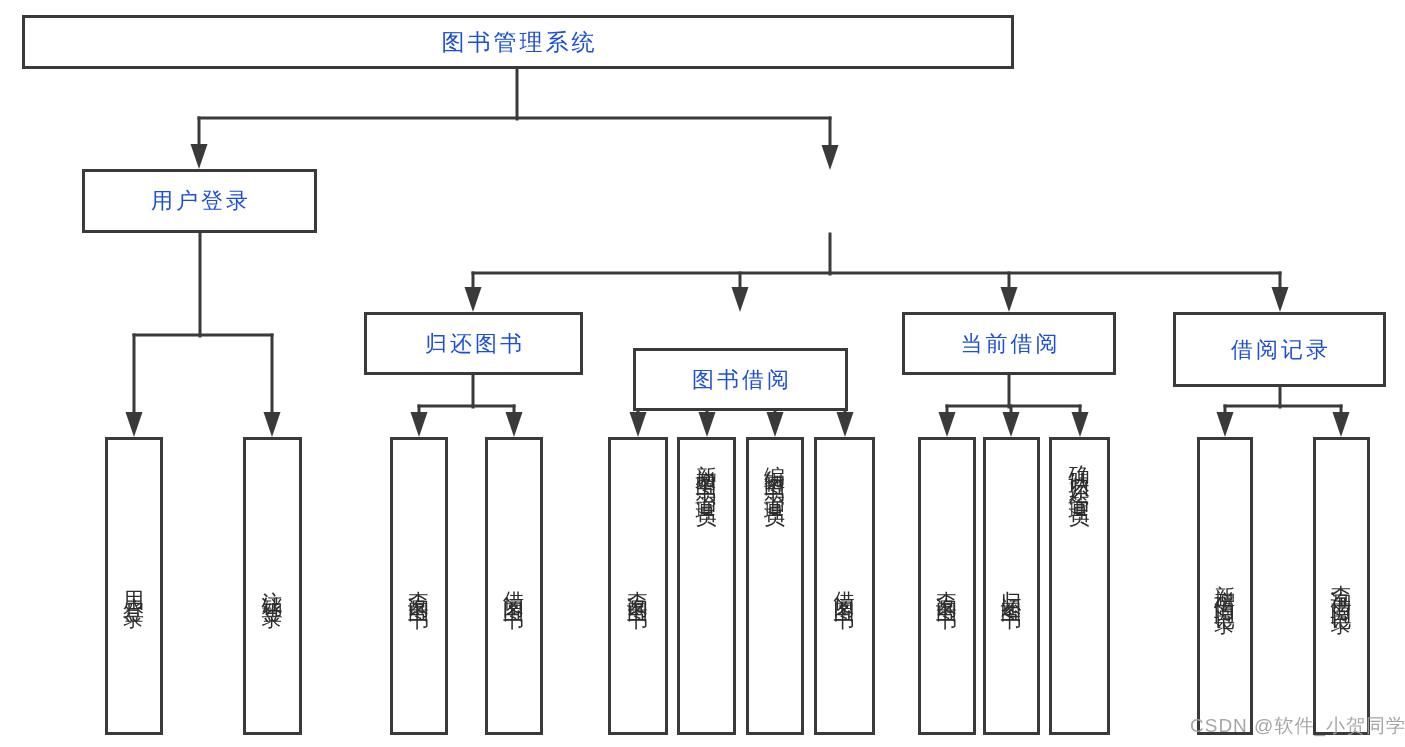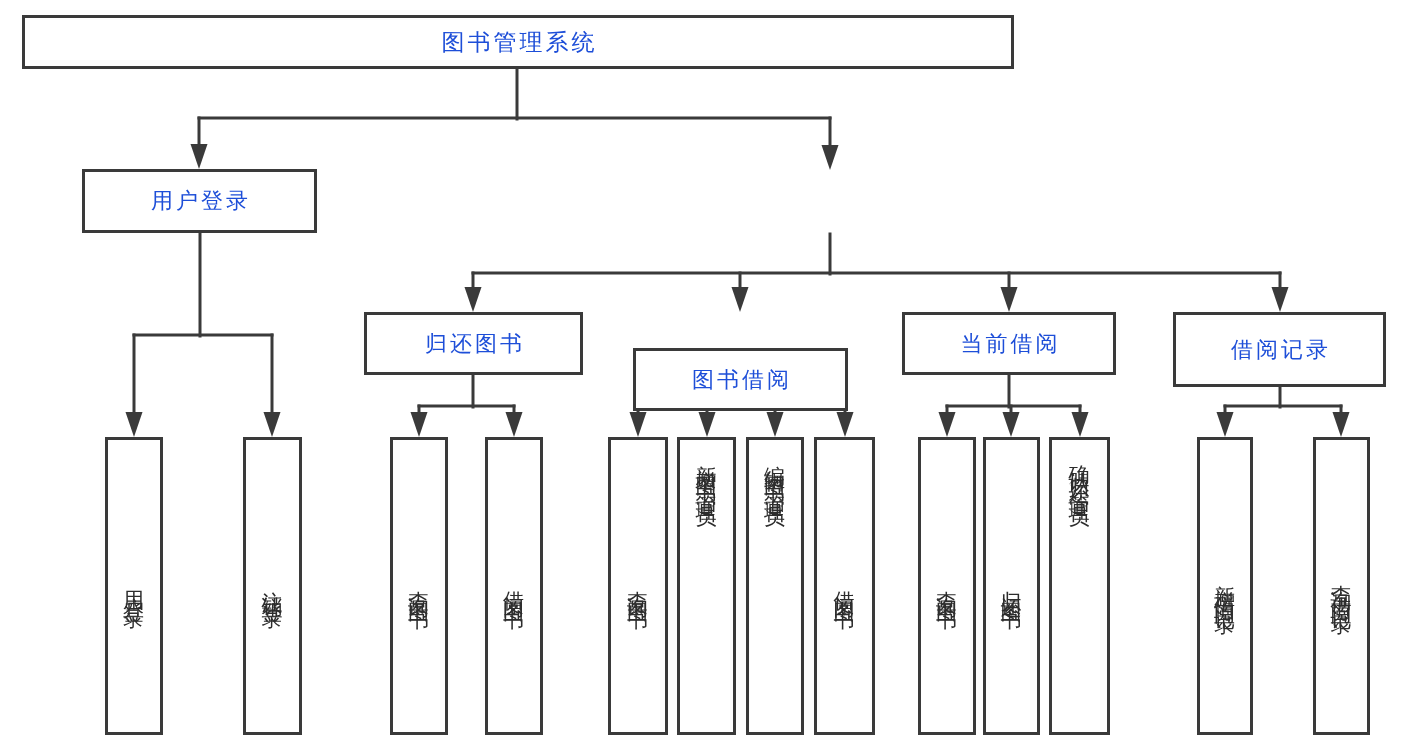--- a/index.html
+++ b/index.html
@@ -161,13 +161,14 @@
     <span class="label-v">确认归还（管理员）</span>
   </div>
 
   <div class="box leaf" style="left:1197px;top:437px;width:56px;height:298px;">
     <span class="label-v">新增借阅记录</span>
   </div>
   <div class="box leaf" style="left:1313px;top:437px;width:57px;height:298px;">
     <span class="label-v">查询借阅记录</span>
   </div>
 
+  <div class="watermark">CSDN @软件_小贺同学</div>
 </div>
 
 </body></html>

